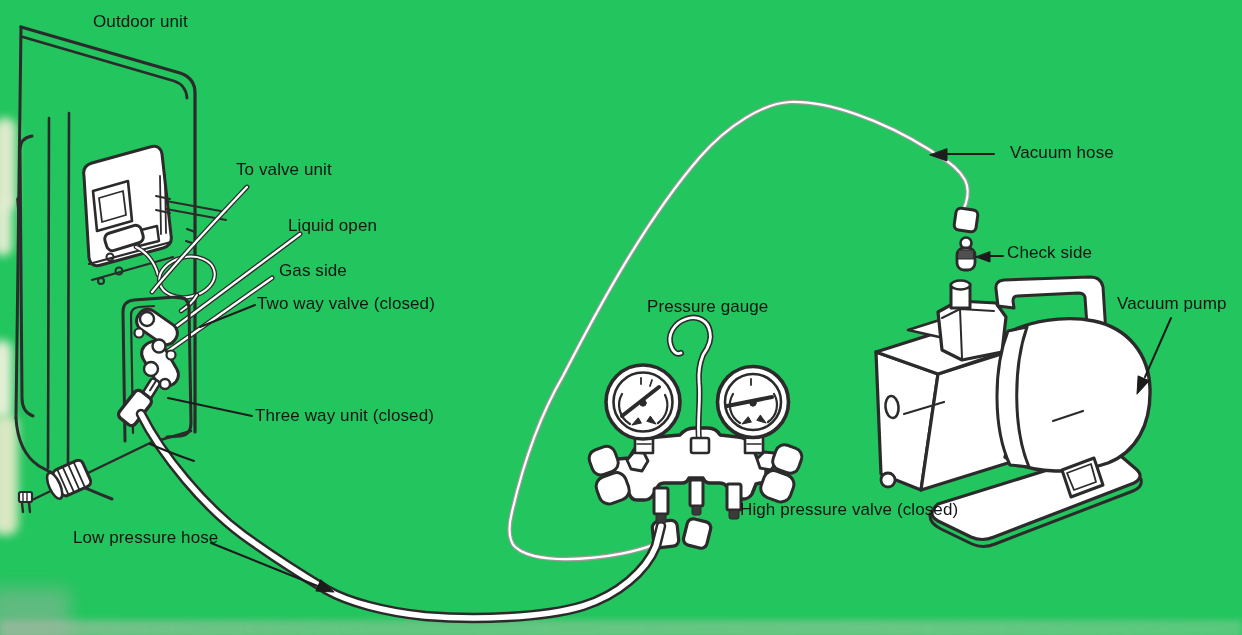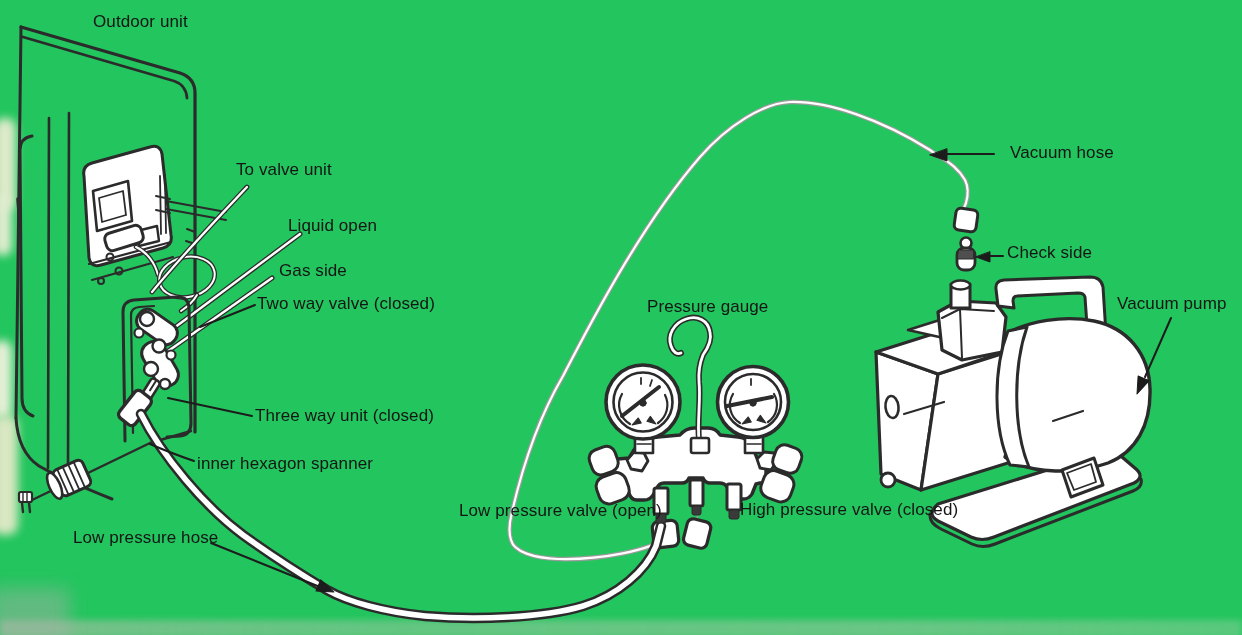--- a/index.html
+++ b/index.html
@@ -257,21 +257,19 @@
       <polygon points="0,0 -17,-6 -17,6" transform="translate(1137,394) rotate(113)"></polygon>
     </g>
   </svg>
 
   <div class="lbl L0">Outdoor unit</div>
   <div class="lbl L1">To valve unit</div>
   <div class="lbl L2">Liquid open</div>
   <div class="lbl L3">Gas side</div>
   <div class="lbl L4">Two way valve (closed)</div>
   <div class="lbl L5">Three way unit (closed)</div>
-  <div class="lbl L6">inner hexagon spanner</div>
   <div class="lbl L7">Low pressure hose</div>
   <div class="lbl L8">Pressure gauge</div>
-  <div class="lbl L9">Low pressure valve (open)</div>
   <div class="lbl L10">High pressure valve (closed)</div>
   <div class="lbl L11">Vacuum hose</div>
   <div class="lbl L12">Check side</div>
   <div class="lbl L13">Vacuum pump</div>
 </div>
 
 </body></html>

